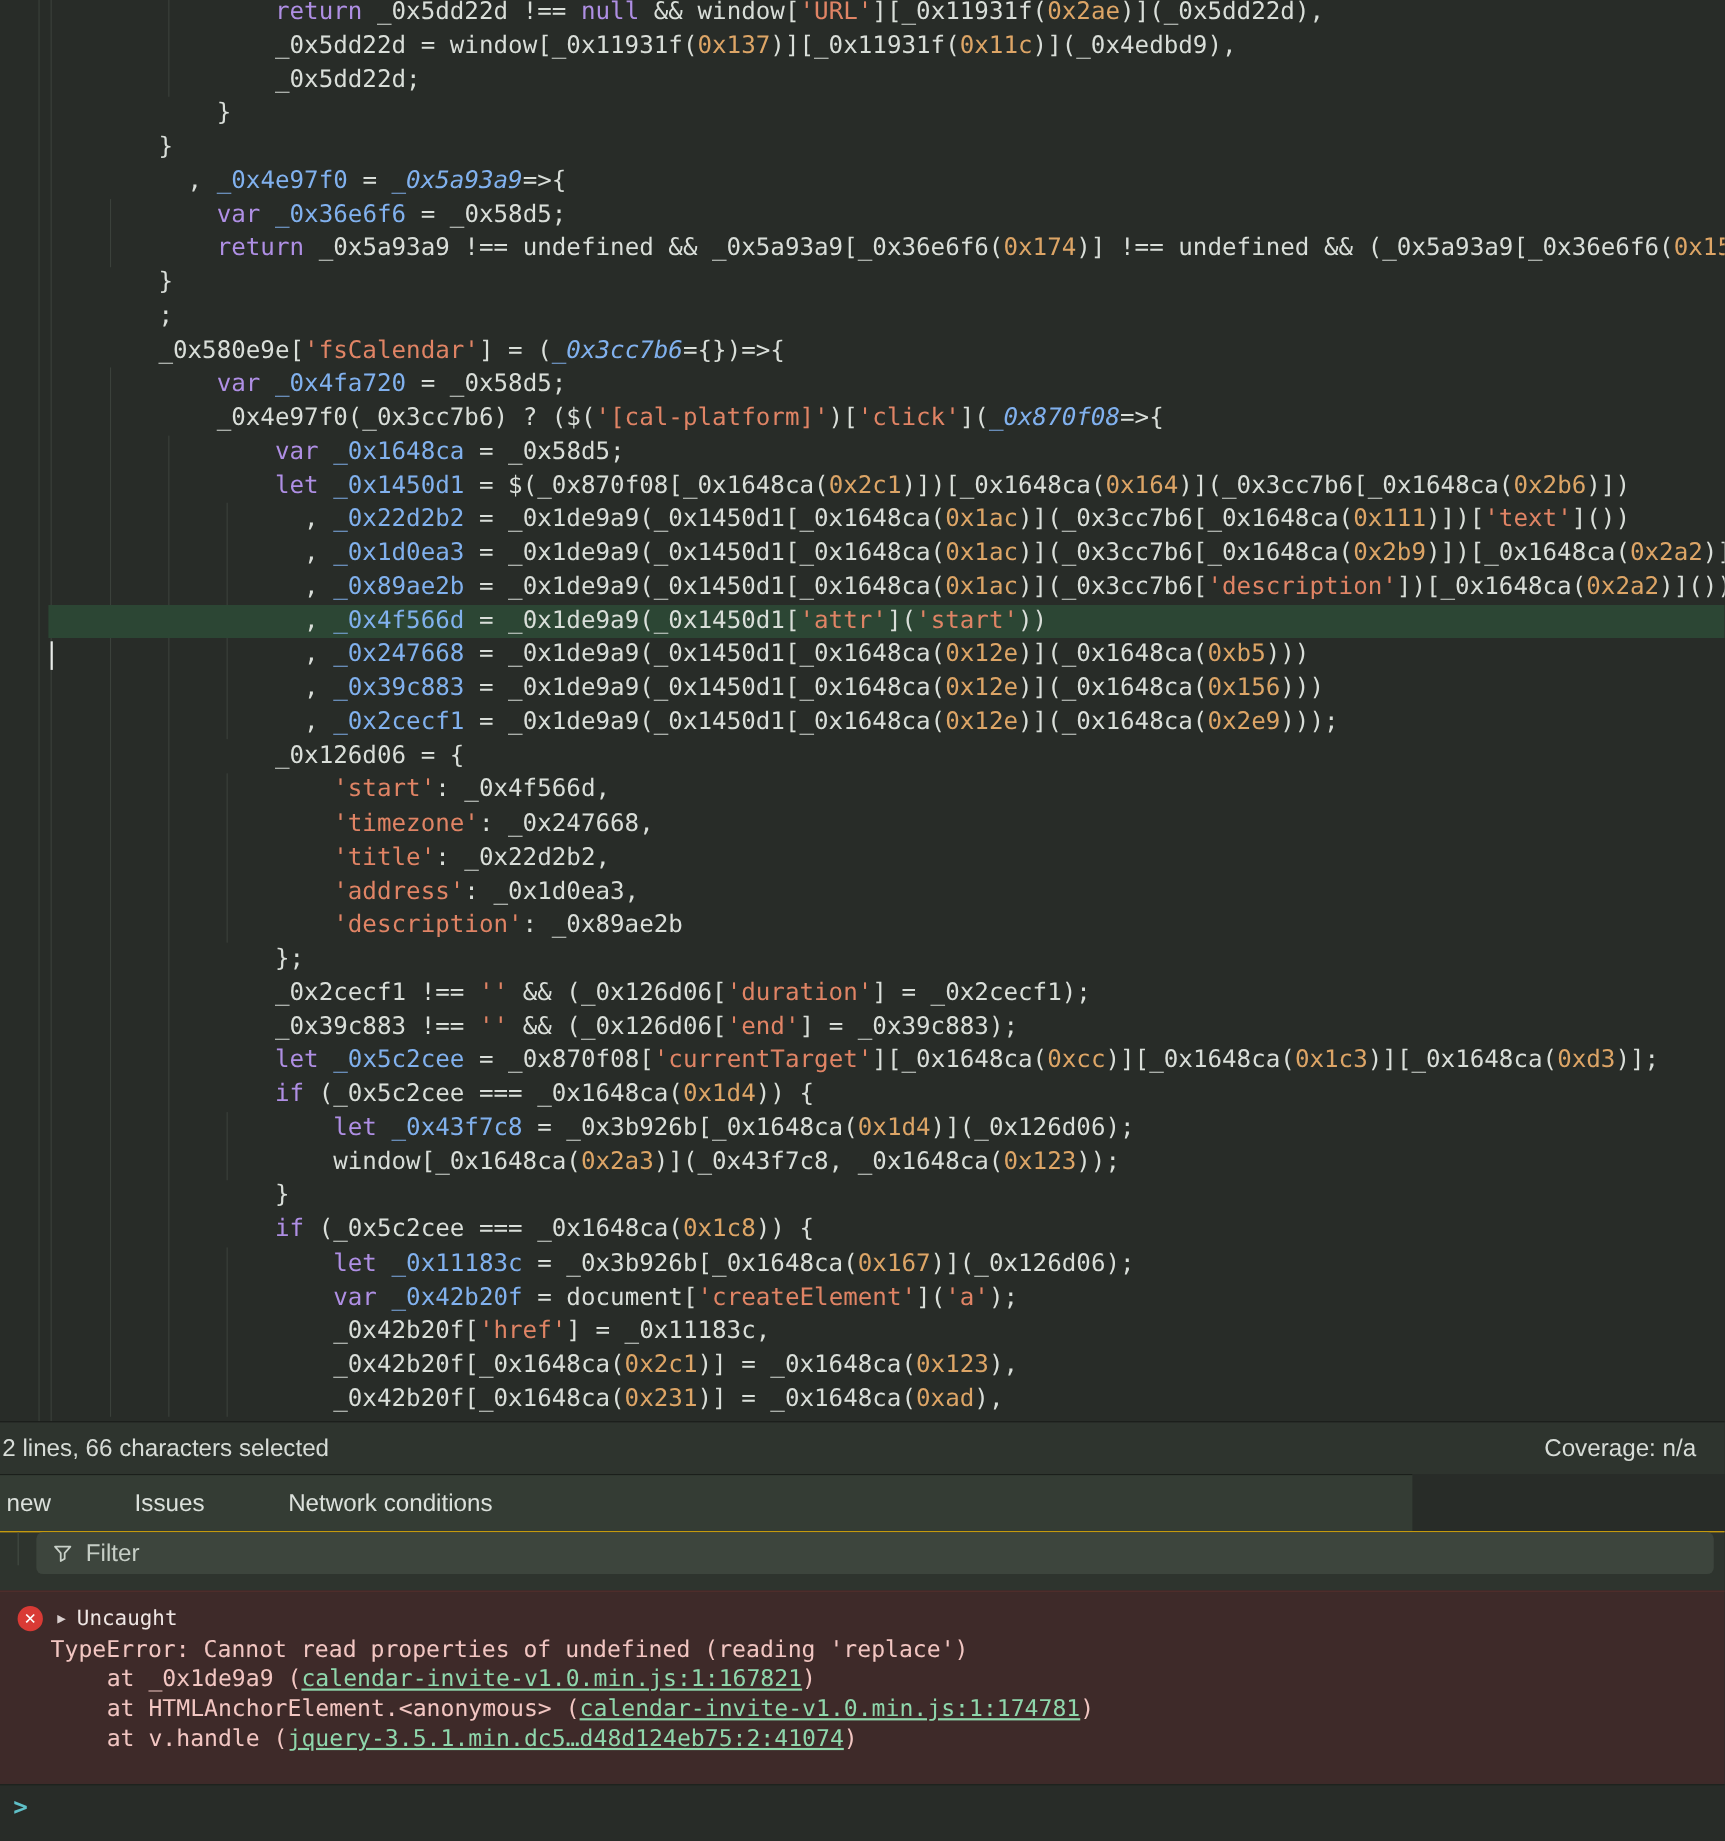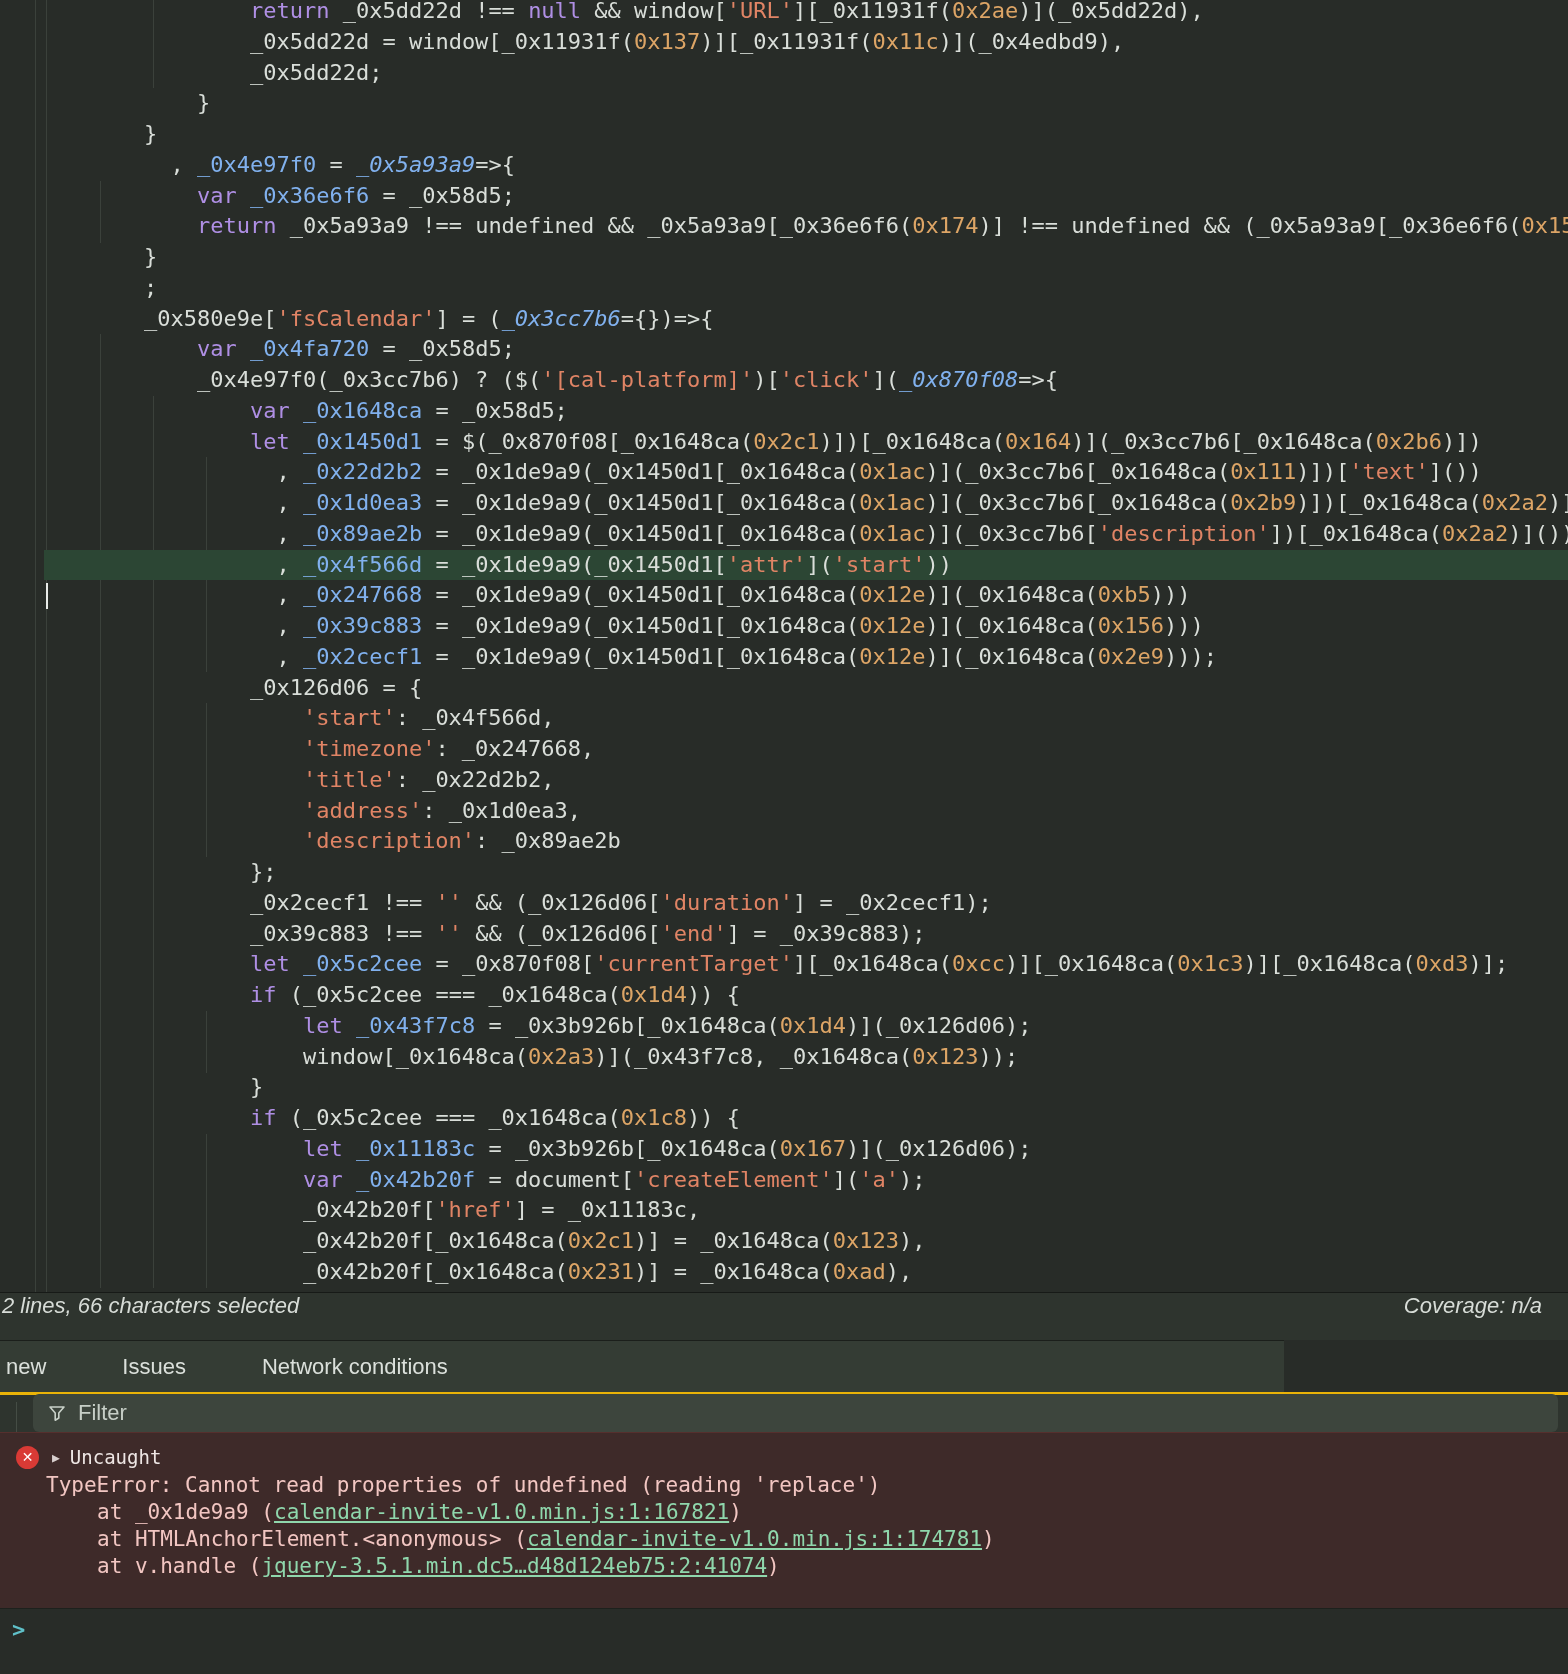--- a/index.html
+++ b/index.html
@@ -23,31 +23,31 @@
   .code-line.hl{background:var(--selection-highlight);}
   .tk-d{color:var(--default-text);}
   .tk-k{color:var(--keyword);}
   .tk-s{color:var(--string);}
   .tk-n{color:var(--number);}
   .tk-v{color:var(--variable);}
   .tk-p{color:var(--variable);font-style:italic;}
 
   
   .status-bar{width:1568px;height:48px;background:var(--panel-bg);border-top:1px solid #171a17;
-    display:flex;justify-content:space-between;padding:0 26px 0 2px;
-    font-size:22px;color:#d7dcd7;font-style:italic;}
+    display:flex;justify-content:space-between;align-items:center;padding:0 26px 0 2px;
+    font-size:22px;color:#d7dcd7;}
 
   
   .drawer-tabs{width:1284px;height:52px;background:var(--tabbar-bg);border-top:1px solid #1b1f1b;
     display:flex;align-items:center;gap:76px;padding-left:6px;font-size:22px;color:var(--ui-text);}
   .drawer-tab{cursor:default;}
 
   
-  .console-toolbar{width:1568px;height:40px;background:var(--panel-bg);border-top:3px solid #eab308;
-    display:flex;align-items:flex-end;}
+  .console-toolbar{width:1568px;height:54px;background:var(--panel-bg);border-top:1px solid #eab308;
+    display:flex;align-items:flex-start;}
   .toolbar-sep{width:1px;height:30px;background:#454d45;margin-left:16px;}
   .filter-box{flex:1;margin:0 10px 0 16px;height:38px;background:var(--filter-bg);border-radius:6px;
     display:flex;align-items:center;padding:0 14px;gap:11px;color:#c6cec6;font-size:22px;}
   .filter-icon{display:flex;align-items:center;}
 
   
   .console-error{width:1568px;height:176px;background:var(--error-bg);border-top:1px solid #562f2d;
     padding-top:10px;font-family:"DejaVu Sans Mono",monospace;}
   .err-head{display:flex;align-items:center;height:28px;padding-left:16px;}
   .err-badge{width:23px;height:23px;border-radius:50%;background:var(--error-icon);color:#ffffff;

